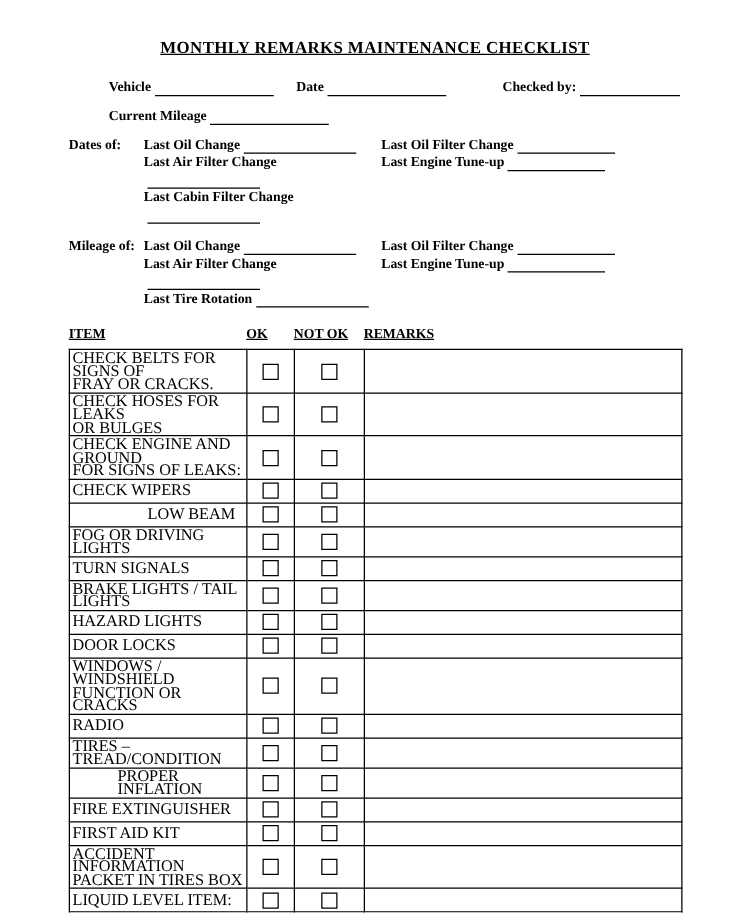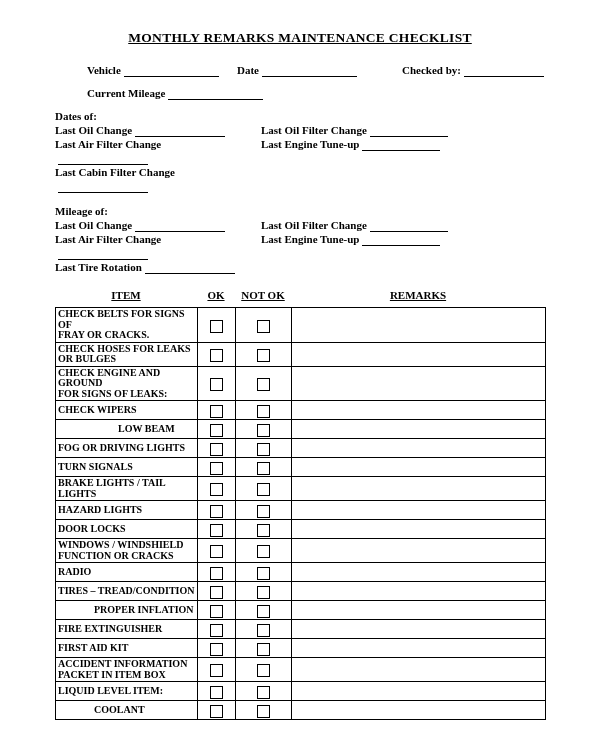--- a/index.html
+++ b/index.html
@@ -17,34 +17,34 @@
   .frow{font-size:11px;font-weight:bold;margin-bottom:9px;line-height:14px;margin-left:32px;}
   .blank{
     display:inline-block;border-bottom:1px solid #000;height:11px;
     vertical-align:bottom;margin-left:3px;
   }
   .b95{width:95px}.b90{width:90px}.b80{width:80px}.b78{width:78px}
   .top-row{display:flex;}
   .f-vehicle{width:150px}
   .f-date{width:165px}
   .f-checked{flex:1}
-  .section{display:flex;margin-bottom:11px;font-size:11px;font-weight:bold;line-height:14px;flex-direction:column;}
+  .section{display:flex;margin-bottom:11px;font-size:11px;font-weight:bold;line-height:14px;}
   .sec-label{width:60px;}
   .sec-rows{flex:1;}
-  .srow{display:flex;gap:16px;}
+  .srow{display:flex;}
   .scell-l{width:190px;}
   .scell-r{flex:1;}
   .col-headers{display:flex;margin:14px 0 5px 0;font-weight:bold;font-size:11px;line-height:14px;}
-  .ch{text-decoration:underline;text-align:center;display:inline-block;}
+  .ch{text-decoration:underline;display:inline-block;}
   .w-item{width:142px}.w-ok{width:38px}.w-notok{width:56px}.w-remarks{width:254px}
   table.checklist{border-collapse:collapse;width:490px;table-layout:fixed;}
   .c-item{width:142px}.c-ok{width:38px}.c-notok{width:56px}.c-remarks{width:254px}
   table.checklist td{border:1px solid #000;padding:0;vertical-align:middle;}
   .item-text{
-    font-weight:bold;font-size:10px;line-height:10.5px;
+    font-weight:normal;font-size:13px;line-height:10.5px;
     padding:1px 2px;white-space:pre-wrap;
   }
   .item-text.ind1{padding-left:38px;}
   .item-text.ind2{padding-left:62px;}
   .td-check{text-align:center;}
   .checkbox{
     display:inline-block;width:11px;height:11px;border:1px solid #000;
     background:#fff;vertical-align:middle;
   }
 </style>
@@ -237,21 +237,21 @@
         <tr>
     <td class="td-item">
             <div class="item-text"><div>FIRST AID KIT</div></div>
           </td>
     <td class="td-check"><span class="checkbox"></span></td>
     <td class="td-check"><span class="checkbox"></span></td>
     <td class="td-remarks"></td>
   </tr>
         <tr>
     <td class="td-item">
-            <div class="item-text"><div>ACCIDENT INFORMATION</div><div>PACKET IN ITEM BOX</div></div>
+            <div class="item-text"><div>ACCIDENT INFORMATION</div><div>PACKET IN TIRES BOX</div></div>
           </td>
     <td class="td-check"><span class="checkbox"></span></td>
     <td class="td-check"><span class="checkbox"></span></td>
     <td class="td-remarks"></td>
   </tr>
         <tr>
     <td class="td-item">
             <div class="item-text"><div>LIQUID LEVEL ITEM:</div></div>
           </td>
     <td class="td-check"><span class="checkbox"></span></td>

